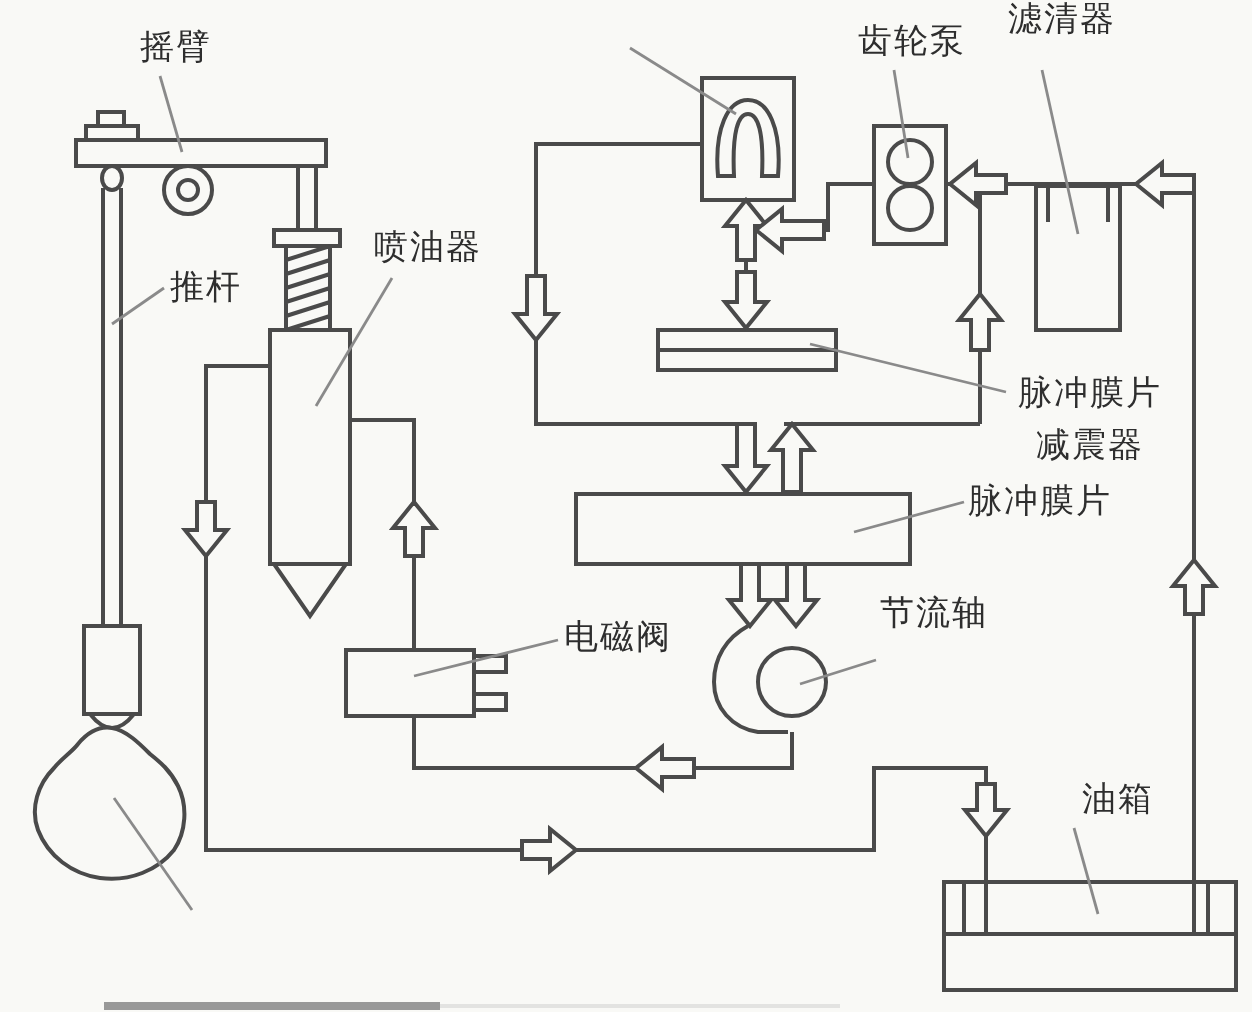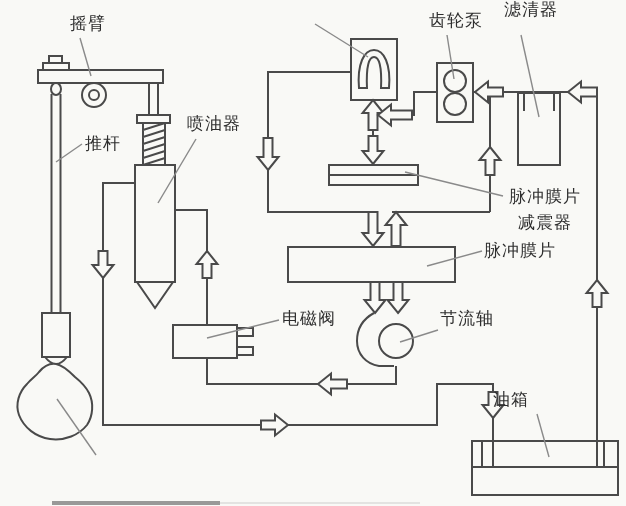--- a/index.html
+++ b/index.html
@@ -158,18 +158,18 @@
   <div class="lbl" style="left:429px;top:11px">齿轮泵</div>
   <div class="lbl" style="left:504px;top:0">滤清器</div>
   <div class="lbl" style="left:85px;top:134px">推杆</div>
   <div class="lbl" style="left:187px;top:114px">喷油器</div>
   <div class="lbl lbl-damper" style="left:502px;top:184px">
     <span>脉冲膜片</span><br>
     <span>减震器</span>
   </div>
   <div class="lbl" style="left:484px;top:241px">脉冲膜片</div>
   <div class="lbl" style="left:282px;top:309px">电磁阀</div>
-  <div class="lbl" style="left:440px;top:309px">节流轴</div>
-  <div class="lbl" style="left:493px;top:390px">油箱</div>
+  <div class="lbl" style="left:440px;top:297px">节流轴</div>
+  <div class="lbl" style="left:541px;top:390px">油箱</div>
 
   <div class="artifact" style="left:52px;top:501px;width:168px;height:4px;opacity:.55"></div>
   <div class="artifact" style="left:220px;top:502px;width:200px;height:2px;opacity:.12"></div>
 </div>
 
 </body></html>

